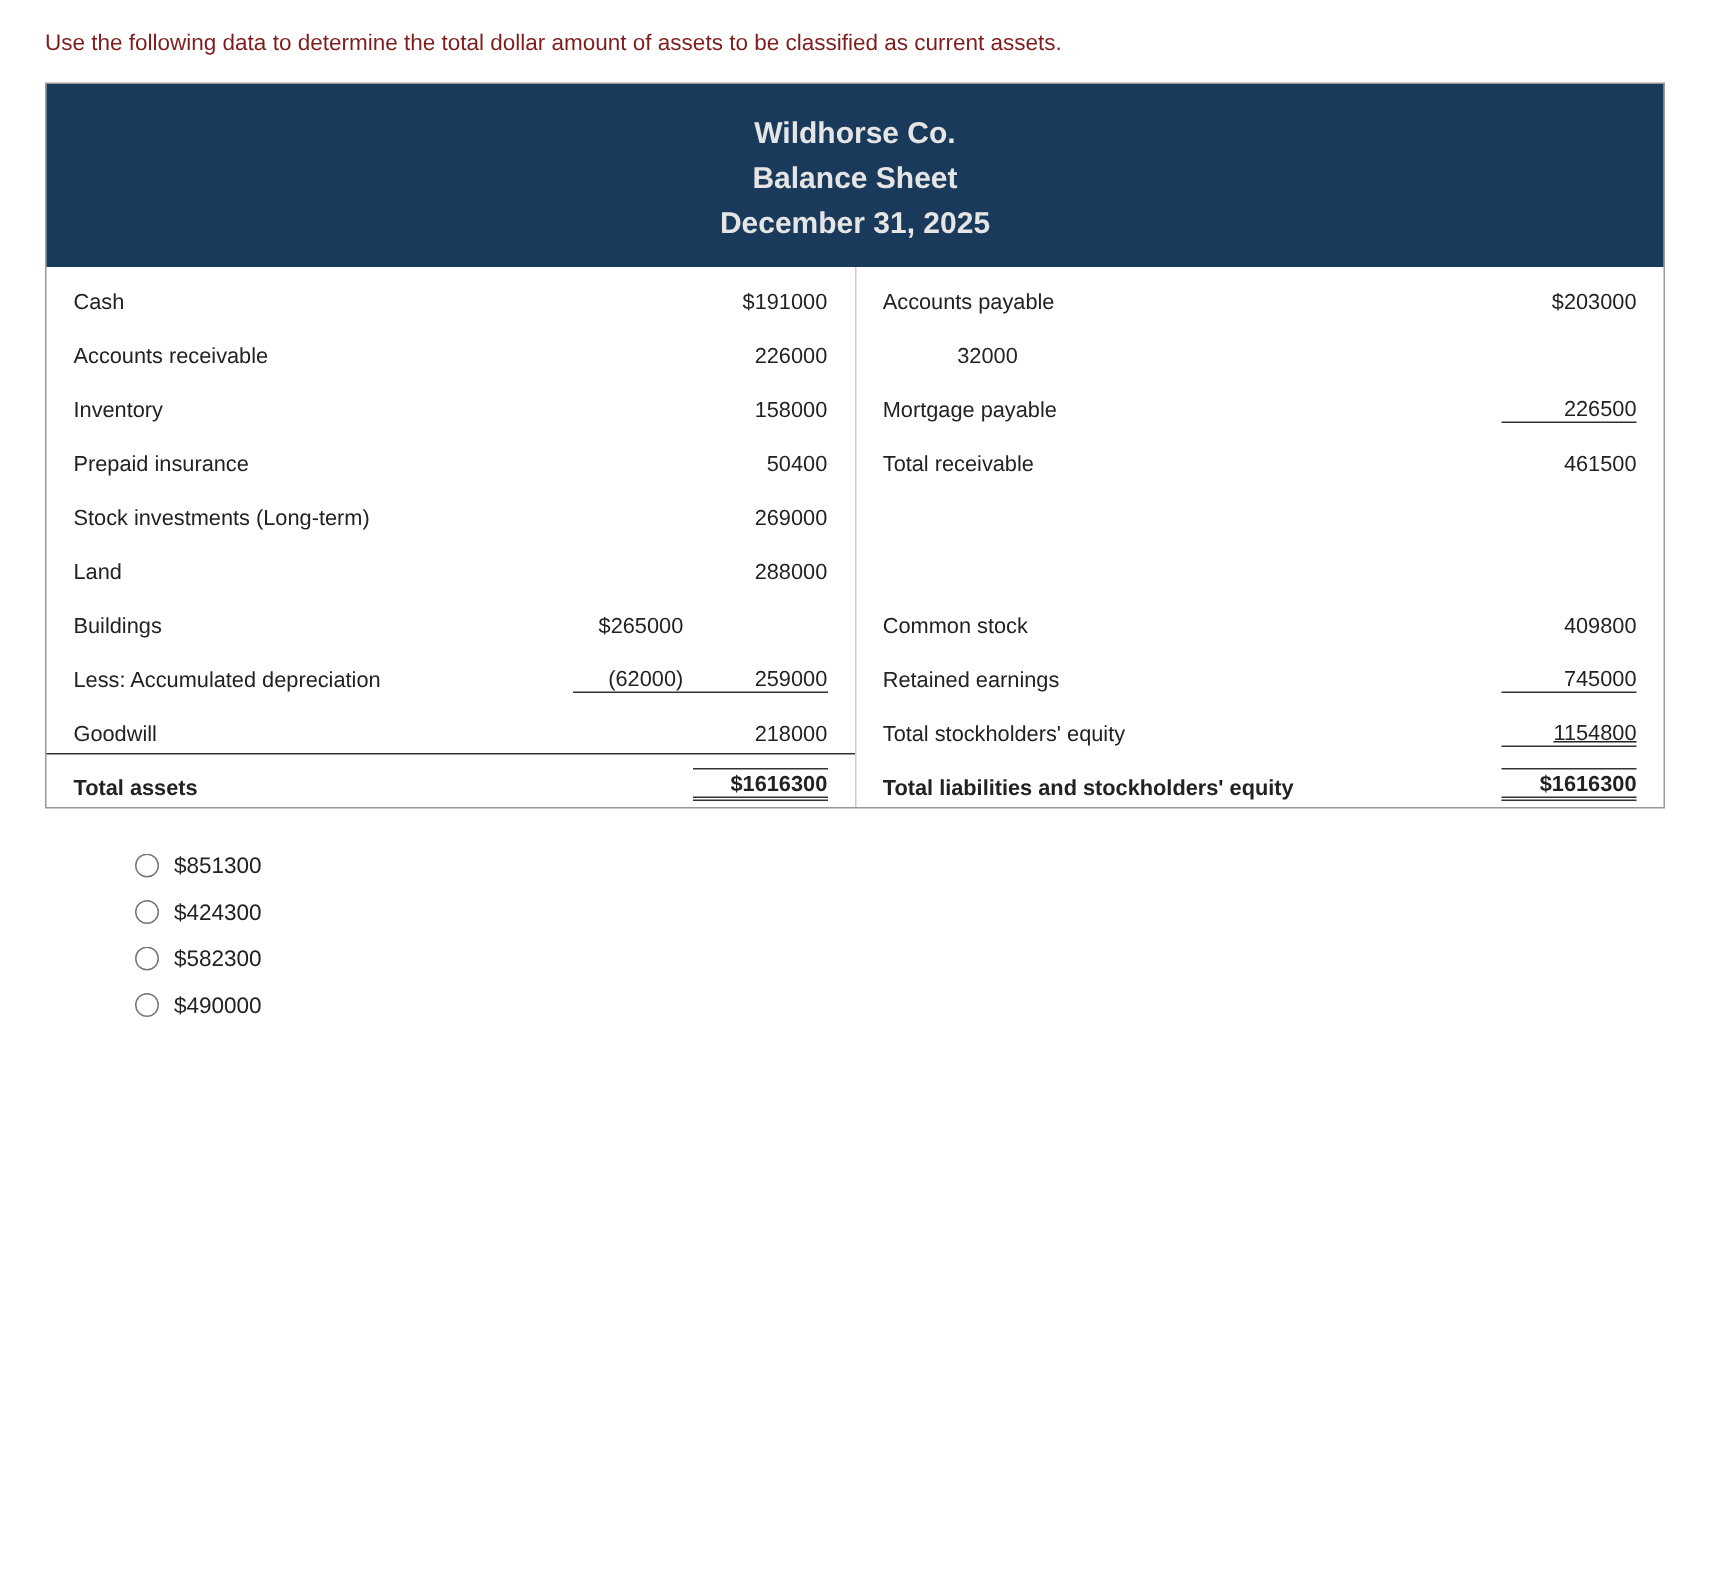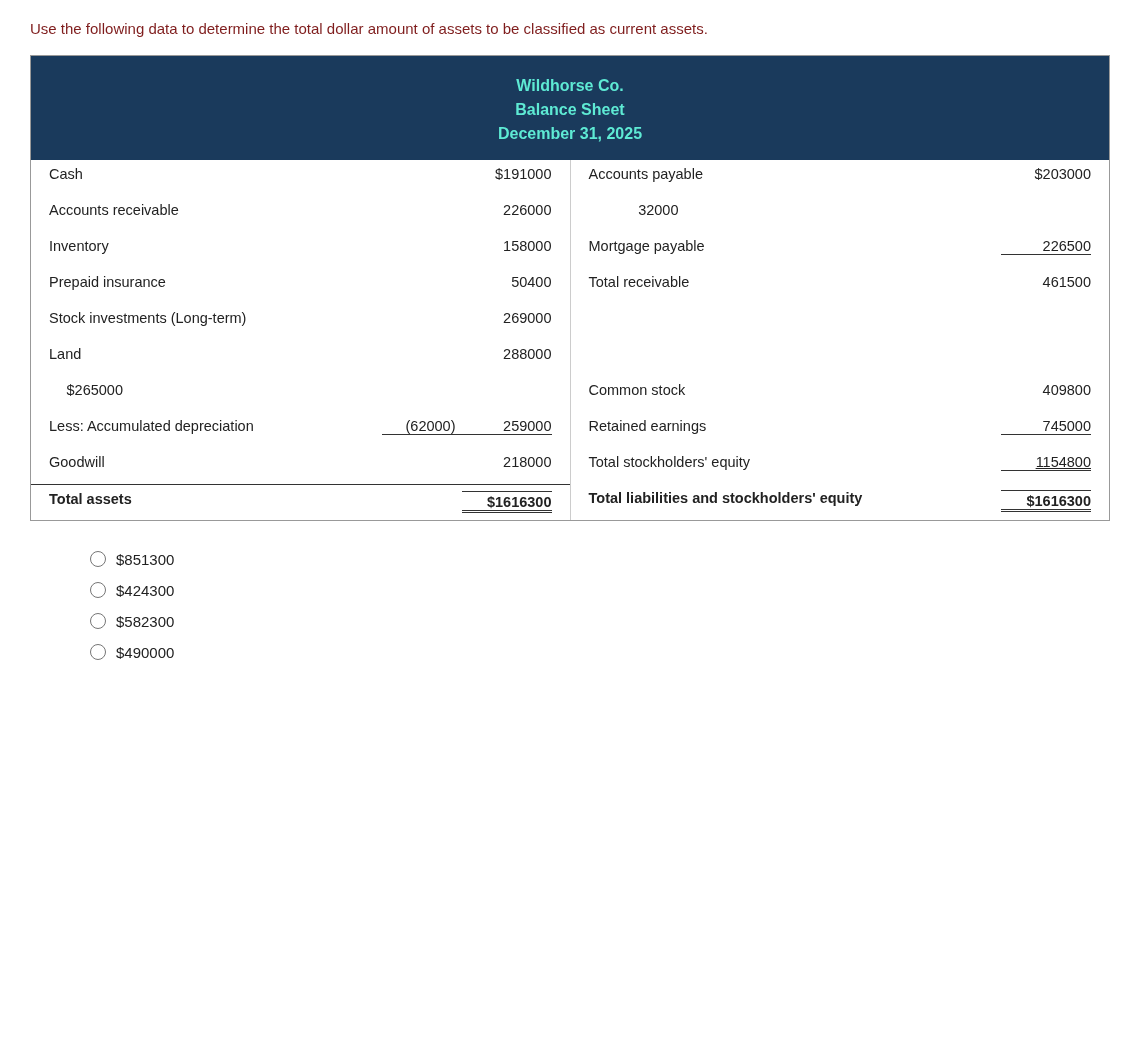--- a/index.html
+++ b/index.html
@@ -15,44 +15,44 @@
       margin-bottom: 18px;
       color: #7f1d1d;
     }
     .balance-sheet-container {
       border: 1px solid #999;
       width: 100%;
       max-width: 1080px;
     }
     .bs-header {
       background-color: #1a3a5c;
-      color: #5eead4;
+      color: #e5e5e5;
       text-align: center;
       padding: 18px 10px 14px 10px;
       font-weight: bold;
-      font-size: 16px;
+      font-size: 20px;
       line-height: 1.5;
     }
     .bs-body {
       display: flex;
       flex-direction: row;
       align-items: stretch;
     }
     .bs-col {
       flex: 1;
       padding: 0;
     }
     .bs-col-divider {
       width: 1px;
       background: #ccc;
     }
     .bs-row {
       display: flex;
       flex-direction: row;
-      align-items: flex-start;
+      align-items: flex-end;
       padding: 6px 18px 4px 18px;
       min-height: 36px;
       border-bottom: none;
     }
     .bs-row-label {
       flex: 1;
       font-size: 14.5px;
     }
     .bs-row-sub-amount {
       width: 80px;
@@ -123,20 +123,21 @@
           <span class="bs-row-label">Stock investments (Long-term)</span>
           <span class="bs-row-sub-amount"></span>
           <span class="bs-row-amount">269000</span>
         </div>
         <div class="bs-row">
           <span class="bs-row-label">Land</span>
           <span class="bs-row-sub-amount"></span>
           <span class="bs-row-amount">288000</span>
         </div>
         <div class="bs-row">
+          <span class="bs-row-label">Buildings</span>
           <span class="bs-row-sub-amount">$265000</span>
           <span class="bs-row-amount"></span>
         </div>
         <div class="bs-row">
           <span class="bs-row-label">Less: Accumulated depreciation</span>
           <span class="bs-row-sub-amount" style="border-bottom: 1px solid rgb(51, 51, 51);">(62000)</span>
           <span class="bs-row-amount" style="border-bottom: 1px solid rgb(51, 51, 51);">259000</span>
         </div>
         <div class="bs-row">
           <span class="bs-row-label">Goodwill</span>

